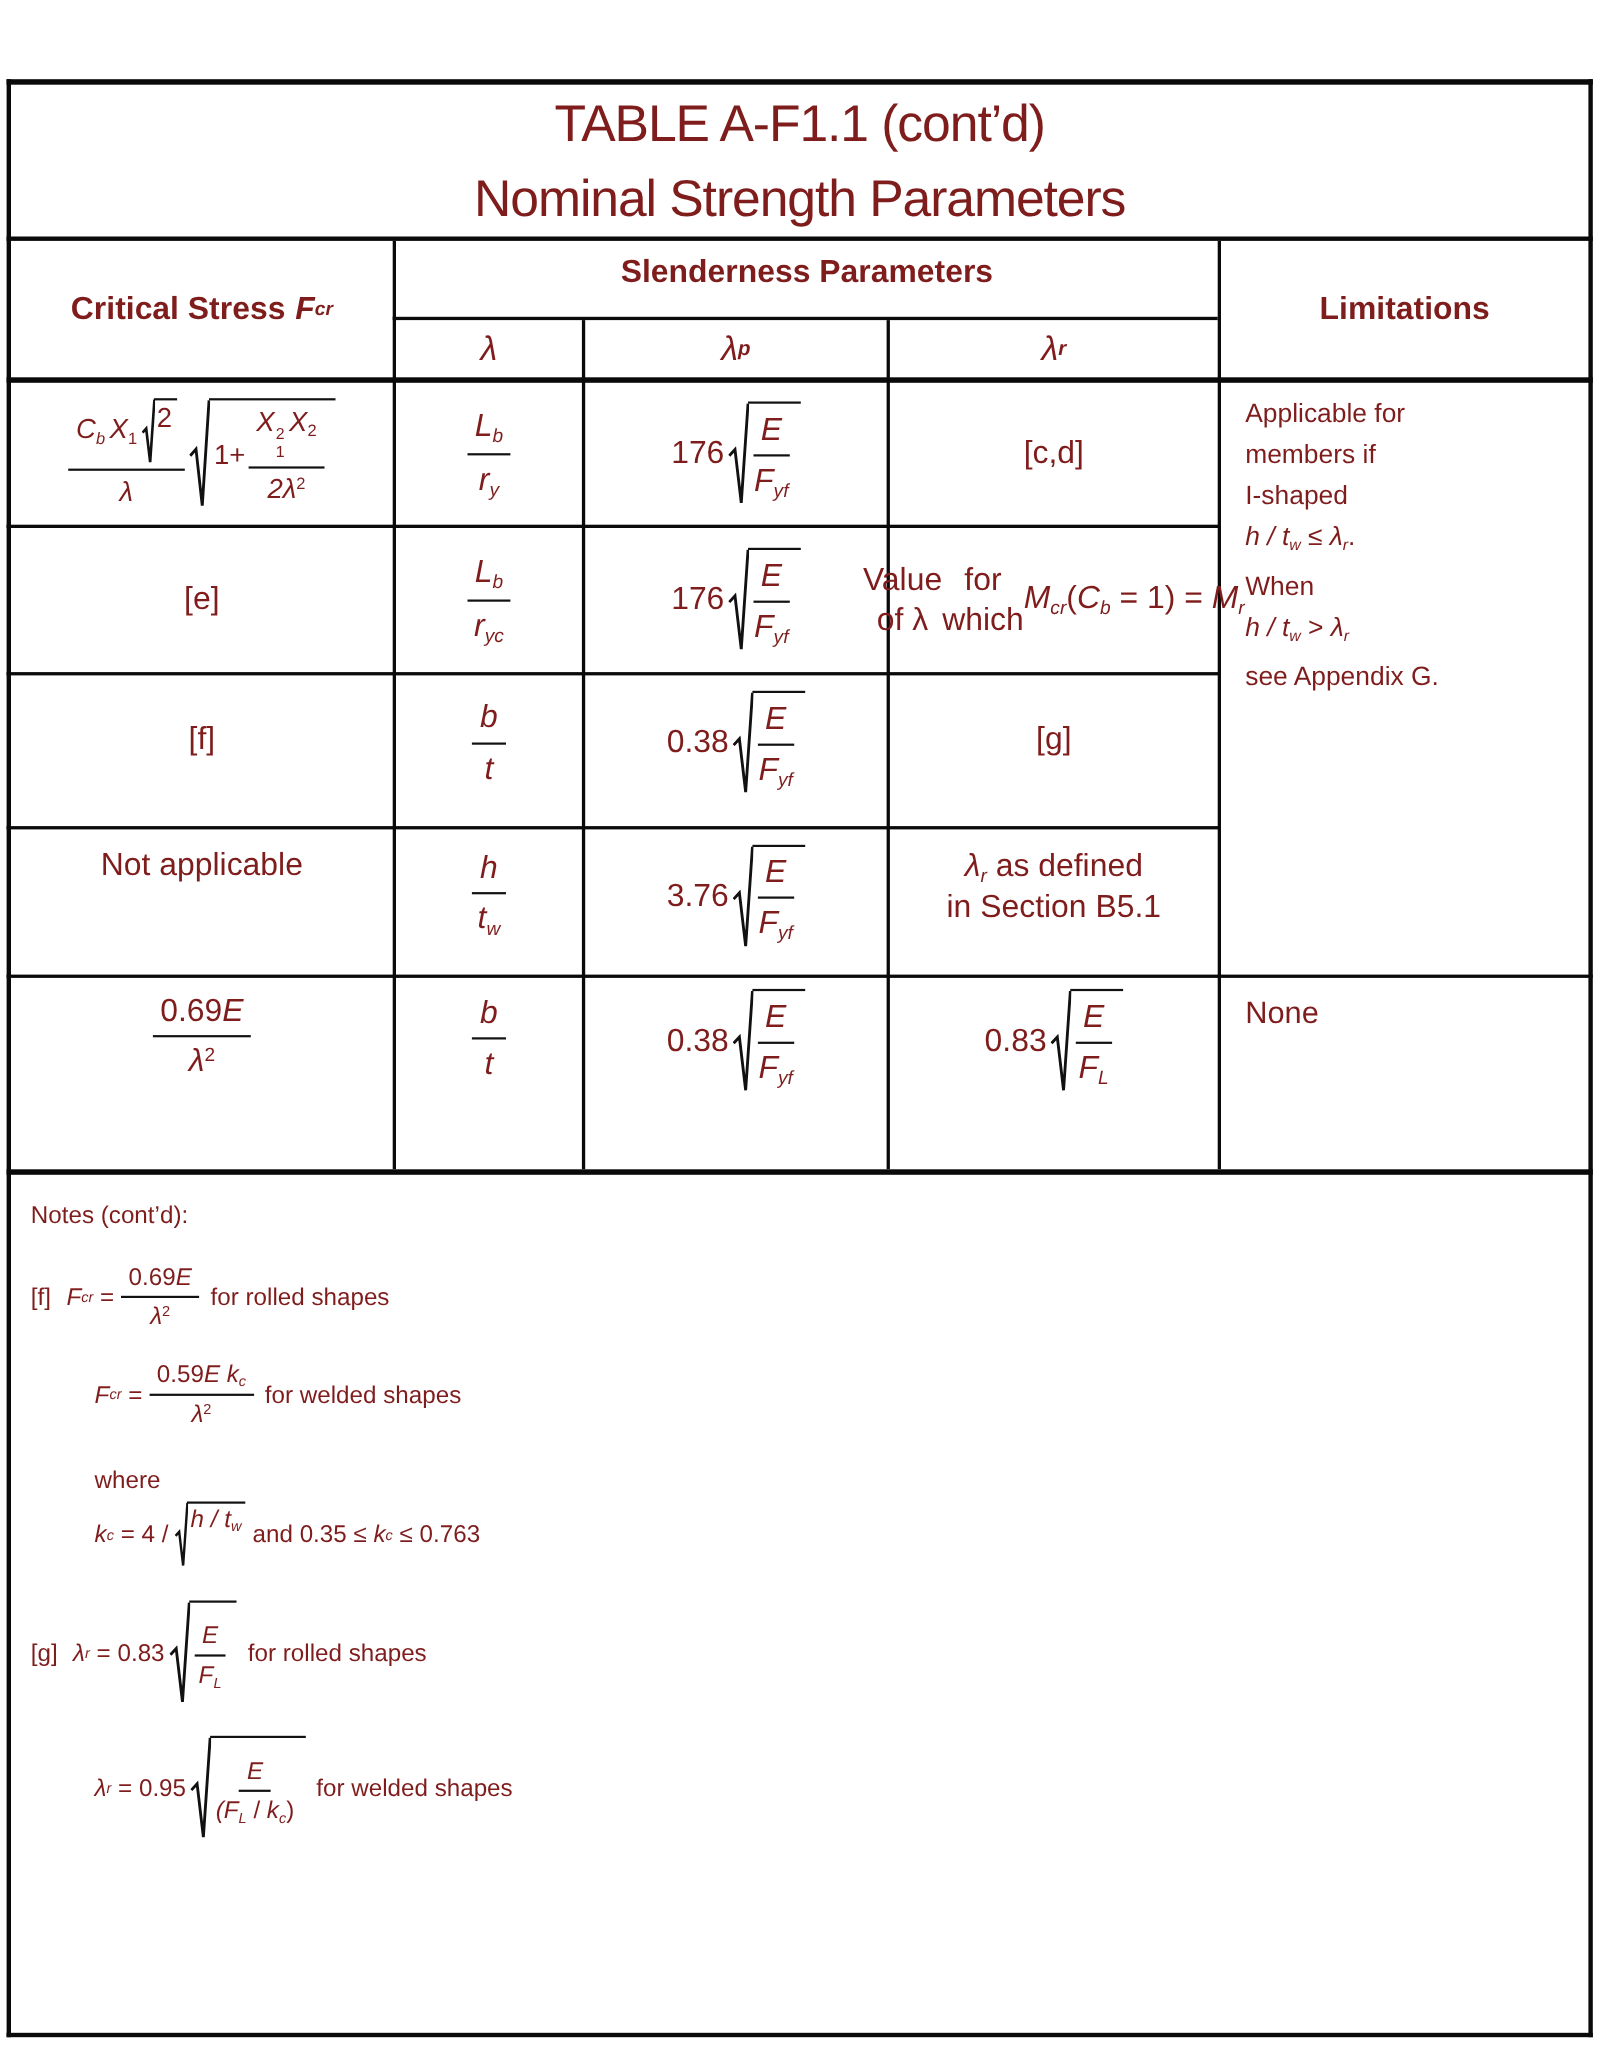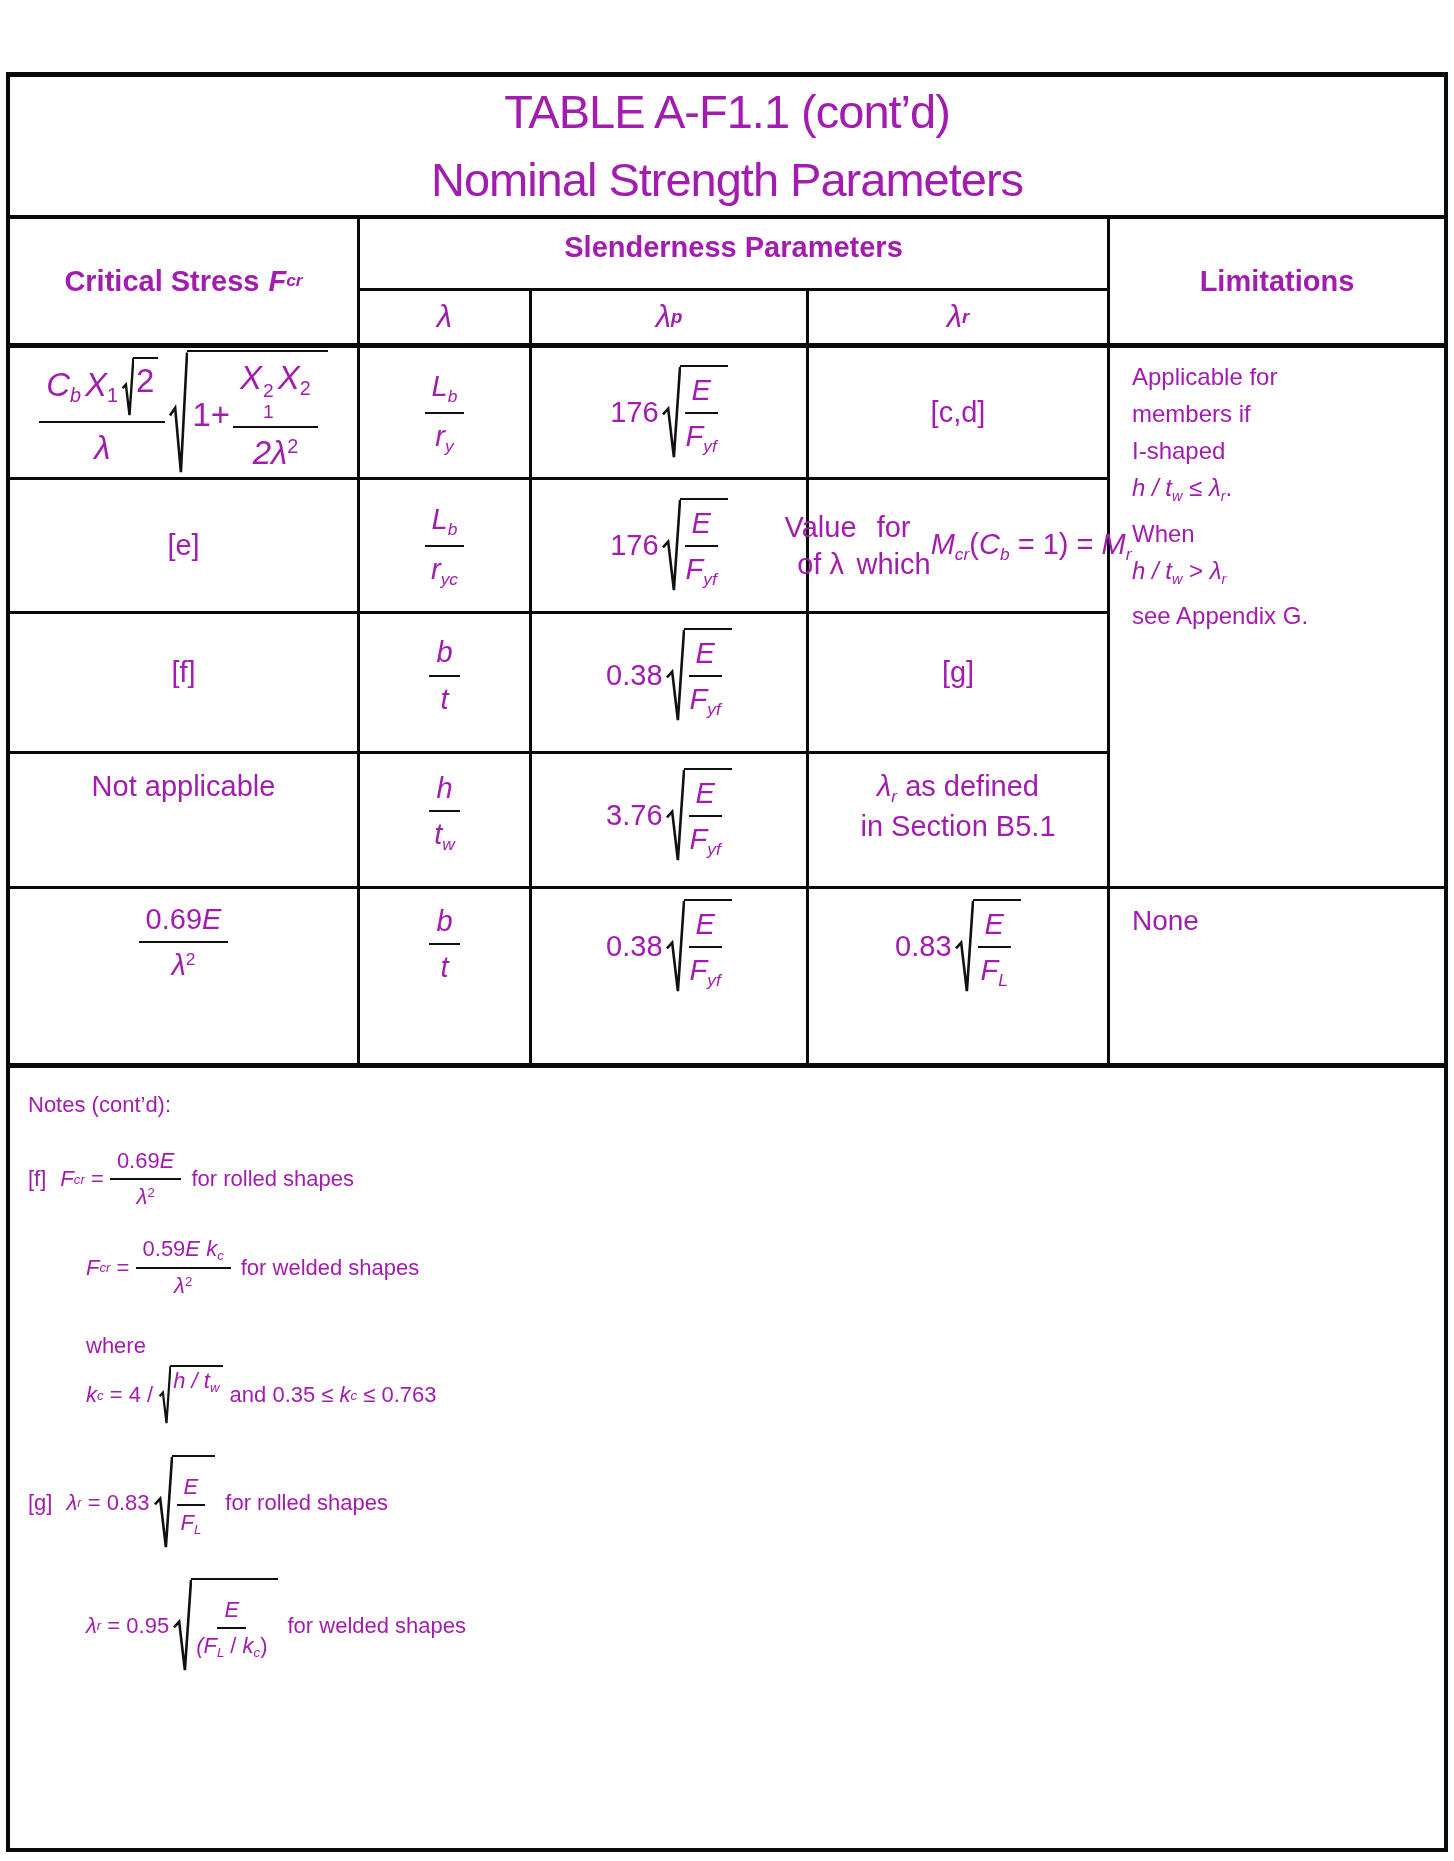--- a/index.html
+++ b/index.html
@@ -1,17 +1,17 @@
 <!DOCTYPE html>
 <html><head>
 <meta charset="utf-8">
 <style>
   html,body{margin:0;padding:0;background:#fff;}
   .page{position:relative;width:1454px;height:1861px;background:#fff;overflow:hidden;
-        font-family:"Liberation Sans",sans-serif;color:#a21caf;}
+        font-family:"Liberation Sans",sans-serif;color:#7f1d1d;}
   .hl,.vl{position:absolute;background:#0a0a0a;}
   .cell{position:absolute;display:flex;align-items:center;justify-content:center;
         font-size:29px;line-height:1.25;text-align:center;}
   .cell.top{align-items:flex-start;}
   .cell.blk{display:block;text-align:left;}
   .b{font-weight:bold;}
   .mi{font-style:italic;}
   .t{white-space:pre;}
   .sub{font-size:0.60em;font-style:italic;vertical-align:-0.32em;white-space:pre;}
   .subn{font-size:0.60em;font-style:normal;vertical-align:-0.32em;white-space:pre;}
@@ -73,21 +73,21 @@
   <div class="cell" style="left:532px;top:291px;width:274px;height:52px;font-size:31px">
     <span class="mi">λ</span>
       <span class="sub b">p</span>
   </div>
   <div class="cell" style="left:809px;top:291px;width:298px;height:52px;font-size:31px">
     <span class="mi">λ</span>
       <span class="sub b">r</span>
   </div>
   <div class="cell b" style="left:1110px;top:219px;width:334px;height:124px">Limitations</div>
 
-  <div class="cell" style="left:10px;top:348px;width:347px;height:129px;font-size:33px">
+  <div class="cell" style="left:10px;top:348px;width:347px;height:129px;font-size:25px">
     <span class="expr">
       <span class="frac">
         <span class="fn"><span class="mi">C</span><span class="sub">b</span><span class="mi" style="margin-left:4px">X</span><span class="subn">1</span><span class="sqin" style="margin-left:4px">
               <svg class="radsvg" viewBox="0 0 20 100" preserveAspectRatio="none">
                 <path d="M1 52 L6.5 46 L12.5 97 L19 2" fill="none" stroke="#111" stroke-width="2.4" vector-effect="non-scaling-stroke"></path>
               </svg>
               <span class="rdc2">2</span>
             </span></span>
         <span class="fd"><span class="mi">λ</span></span>
       </span>

